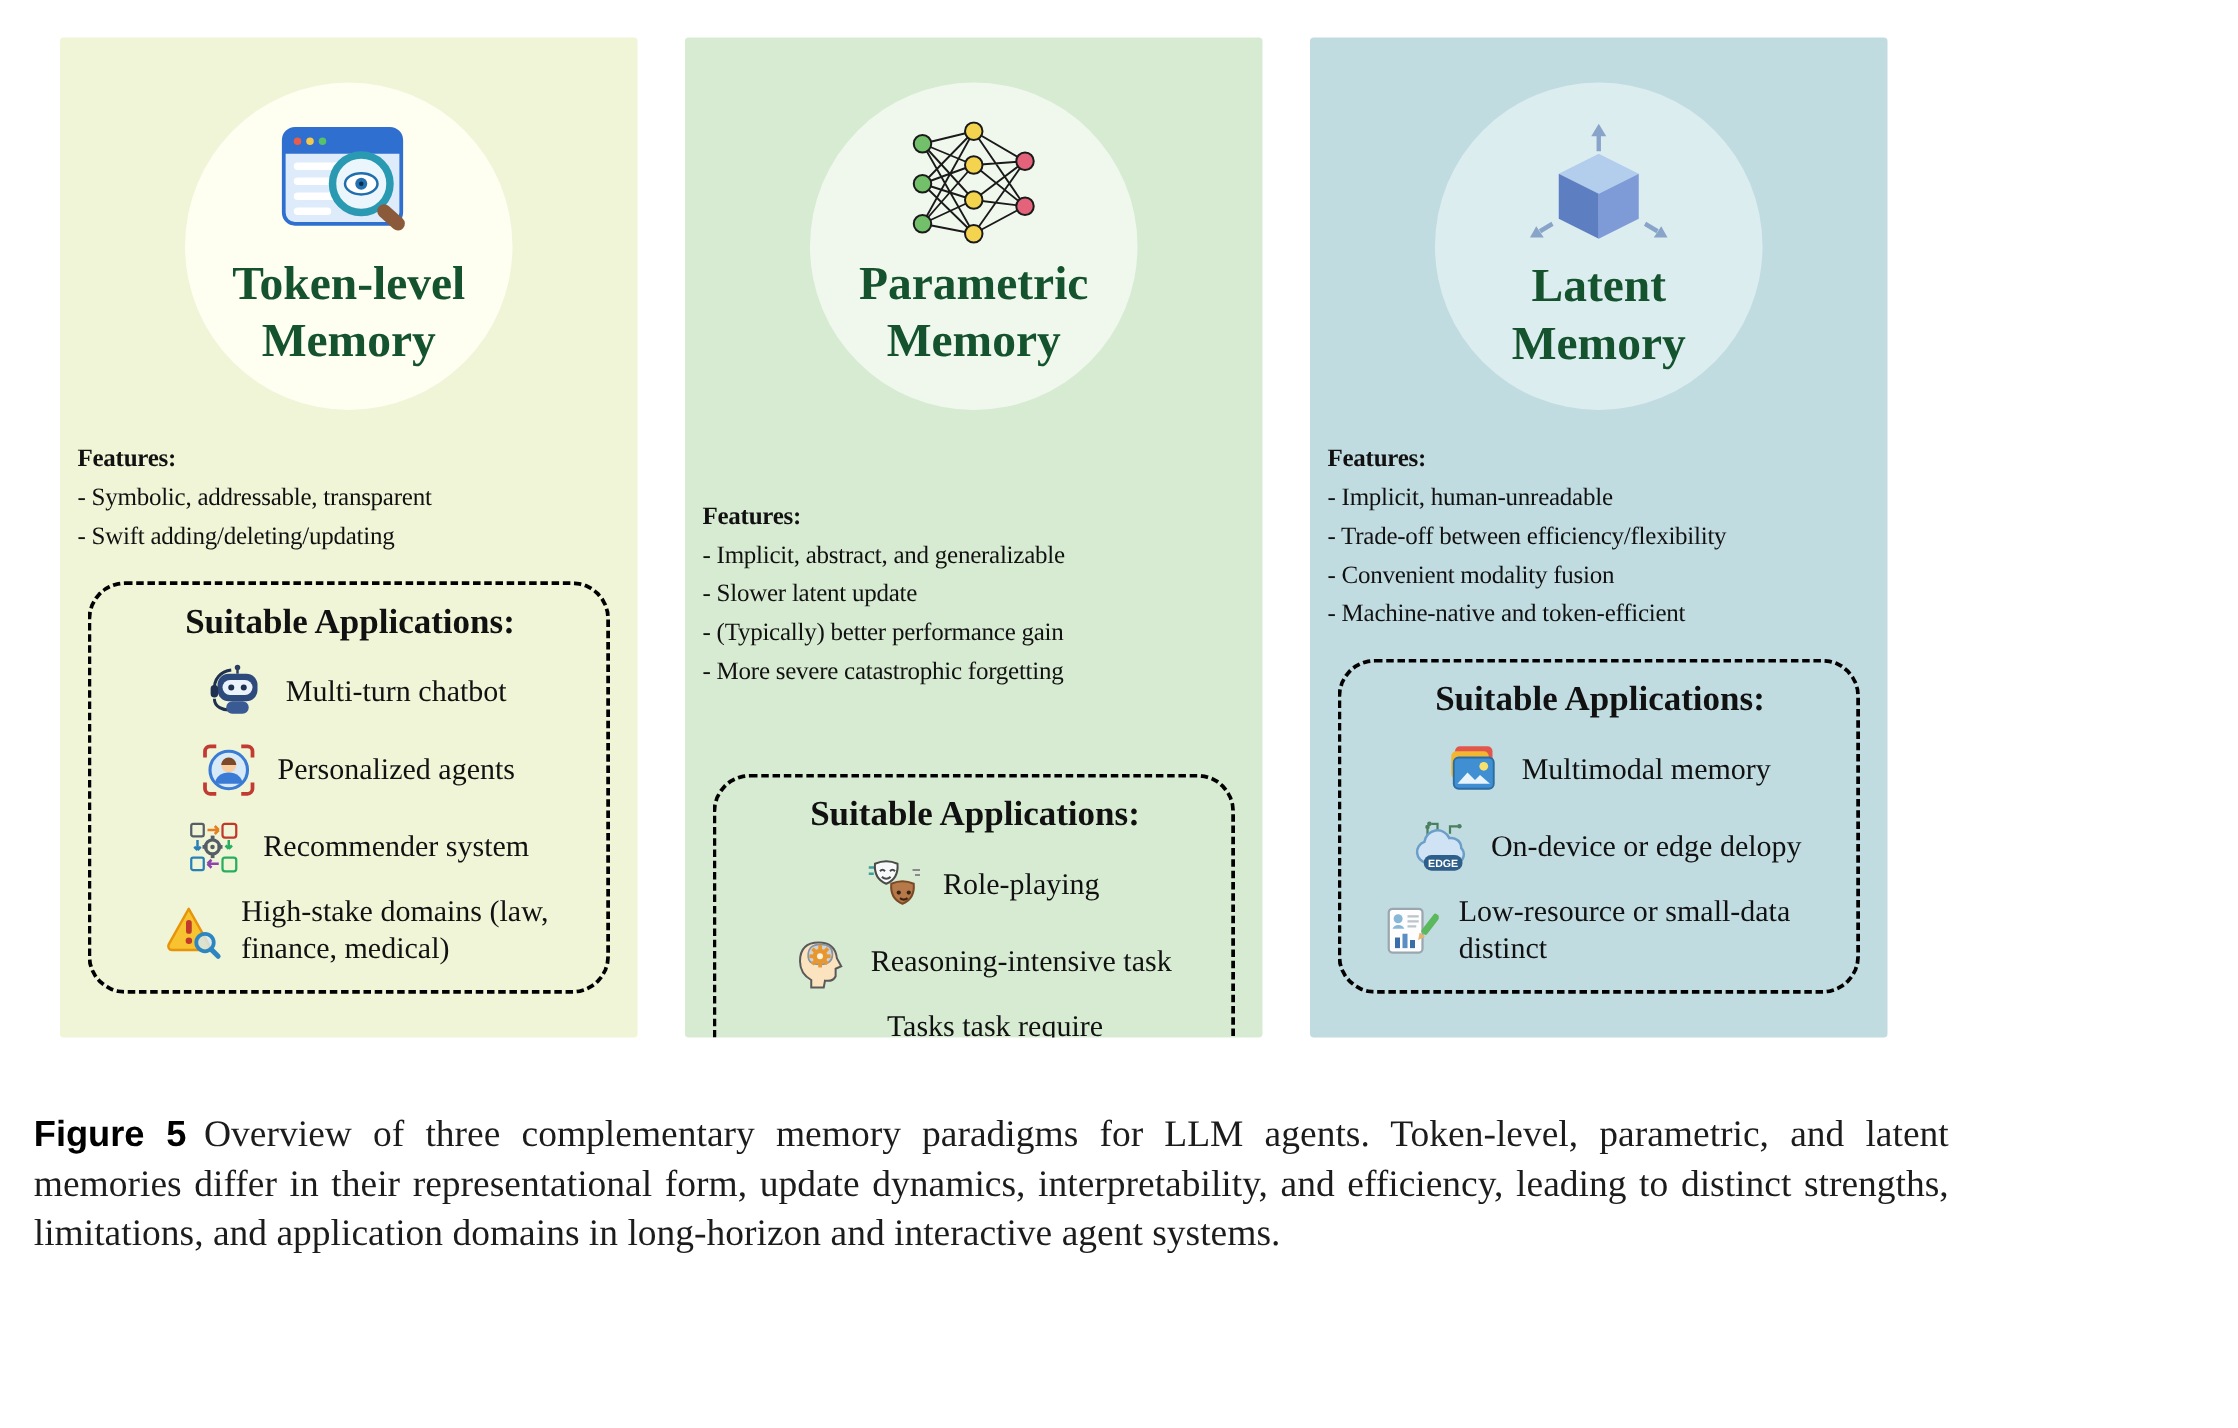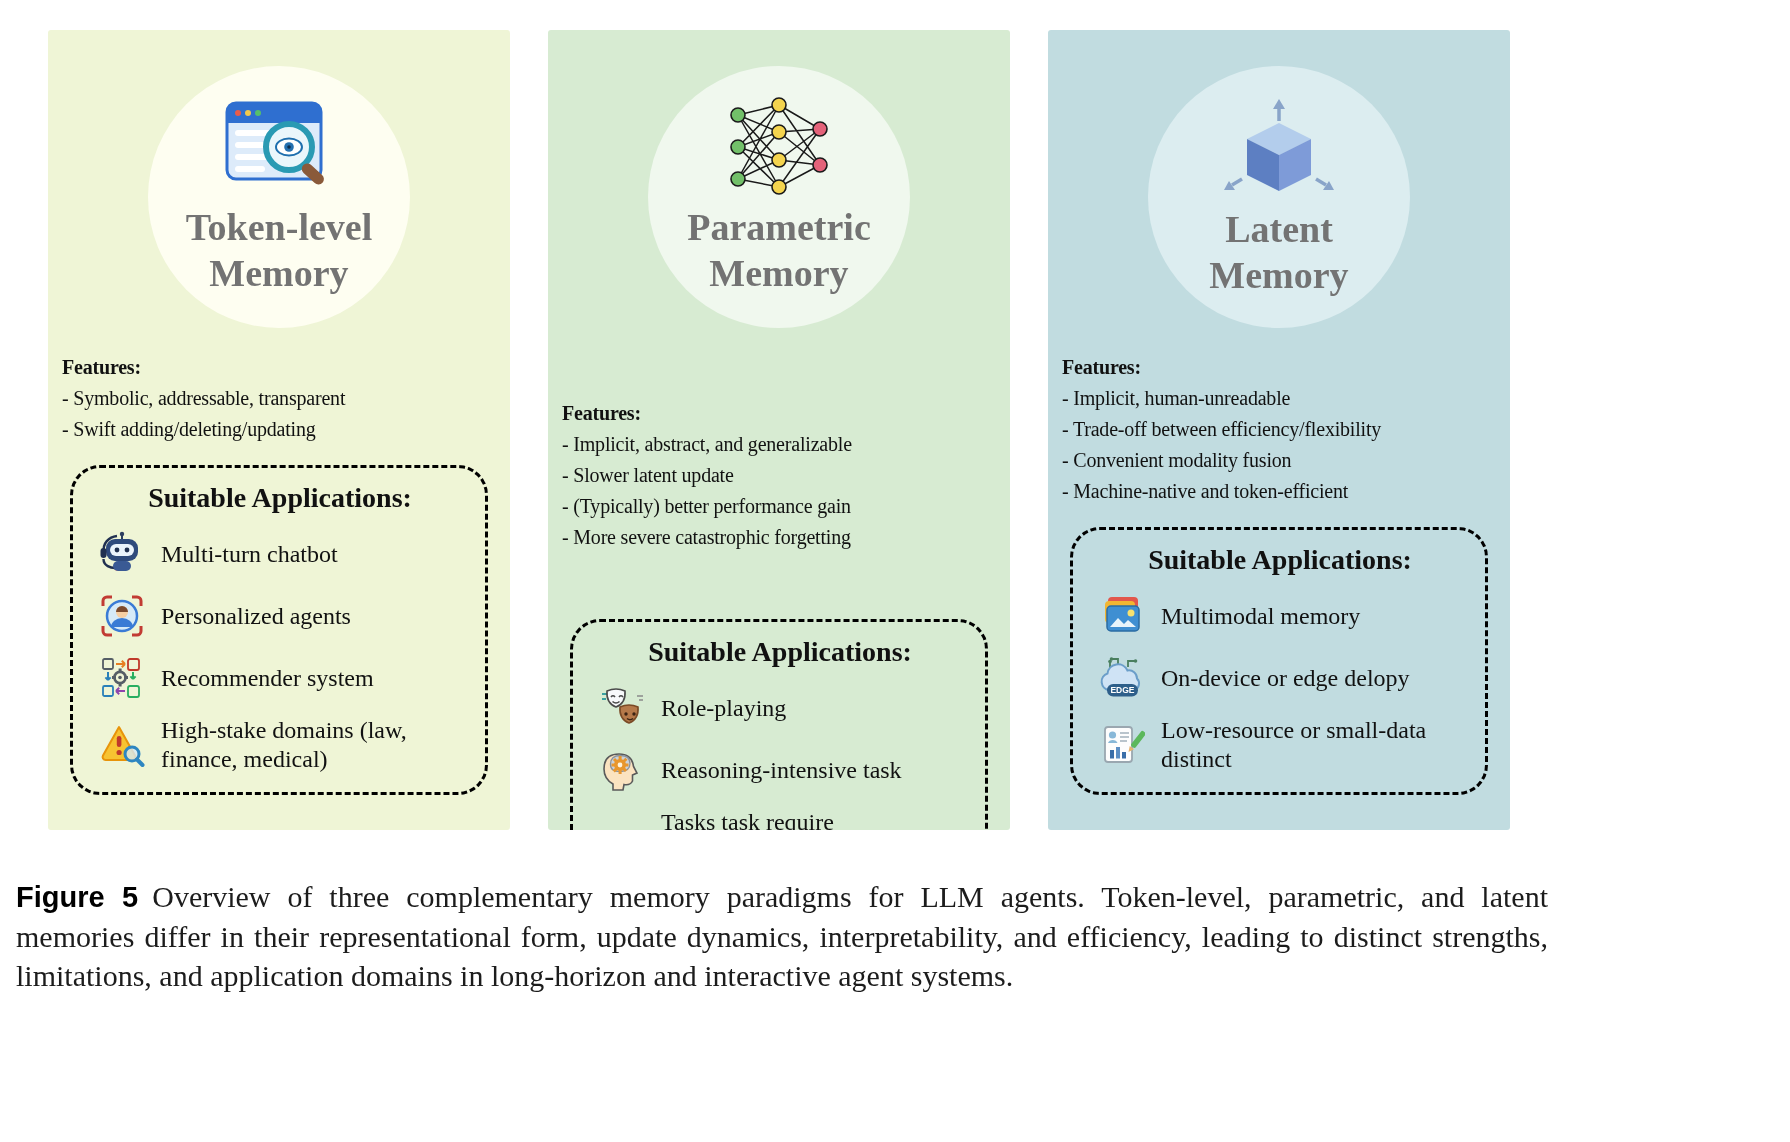--- a/index.html
+++ b/index.html
@@ -26,51 +26,52 @@
     display: flex; flex-direction: column; align-items: center; justify-content: center;
   }
   .panel-token .circle      { background: #fefef1; }
   .panel-parametric .circle { background: #f0f8ee; }
   .panel-latent .circle     { background: #dcedf0; }
 
   .main-icon { line-height: 0; margin-bottom: 4px; }
 
   .panel-title {
     margin: 4px 0 0; text-align: center;
-    font-size: 38px; font-weight: bold; line-height: 1.2; color: #737373;
+    font-size: 38px; font-weight: bold; line-height: 1.2; color: #14532d;
   }
   .panel-title span { display: block; }
 
   .features {
     align-self: stretch; margin: 24px 6px 0 14px;
     font-size: 20px; line-height: 31px; letter-spacing: -0.2px;
   }
   .features-heading { font-weight: bold; }
   .feature-line { white-space: nowrap; }
 
   .apps-box {
     align-self: stretch; margin: 20px 22px 0;
     border: 3px dashed #000000; border-radius: 30px;
     padding: 12px 12px 18px 14px;
     display: flex; flex-direction: column; gap: 14px;
     background: transparent;
+    align-items: center;
   }
   .apps-heading {
     text-align: center; font-weight: bold; font-size: 28px; margin: 2px 0 2px;
   }
   .app-item { display: flex; align-items: center; gap: 14px; padding-left: 10px; }
   .app-icon { flex: none; width: 50px; height: 48px; display: flex; align-items: center; justify-content: center; line-height: 0; }
   .app-label { font-size: 24px; line-height: 29px; }
   .app-label.wrap-248 { max-width: 248px; }
   .app-label.wrap-215 { max-width: 215px; }
   .app-label.wrap-300 { max-width: 300px; }
 
   .caption {
     position: absolute; left: 15px; top: 876px; width: 1532px;
-    font-size: 30px; line-height: 39px; text-align: justify; color: #1c1c1c; margin: 1px;
+    font-size: 30px; line-height: 39px; text-align: justify; color: #1c1c1c; margin: 12px;
   }
   .caption-label {
     font-family: "Liberation Sans", "DejaVu Sans", sans-serif;
     font-weight: bold; font-size: 29px; margin-right: 14px; color: #000000;
   }
 </style>
 </head>
 <body>
 
 <div class="page">

